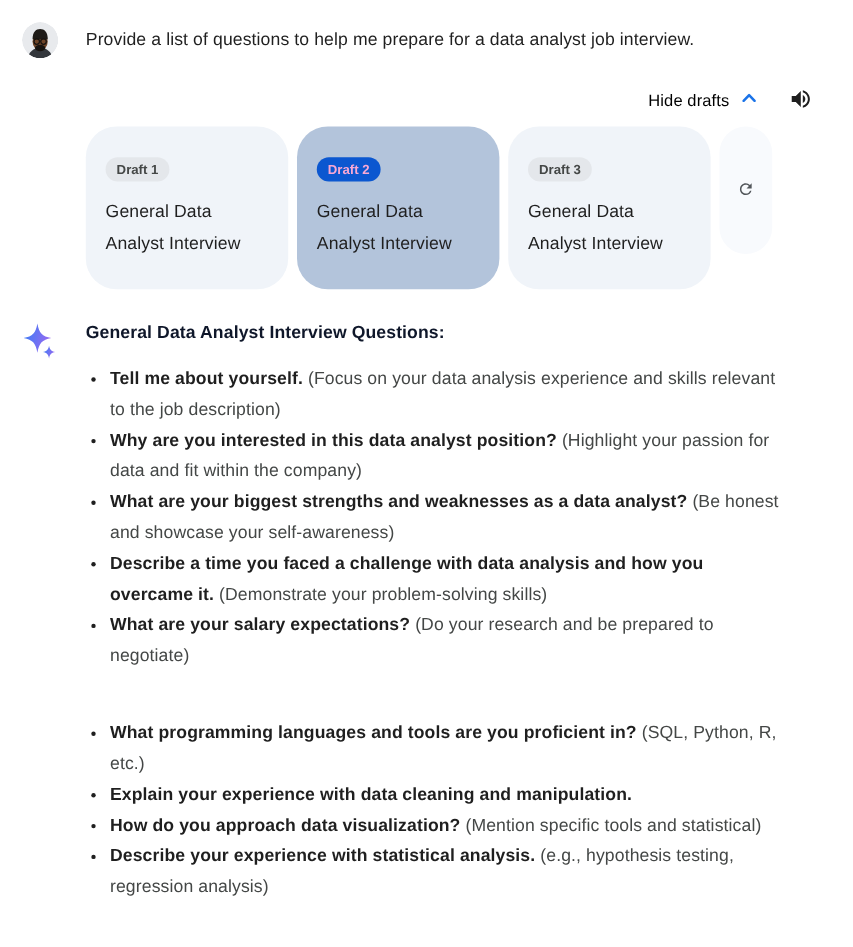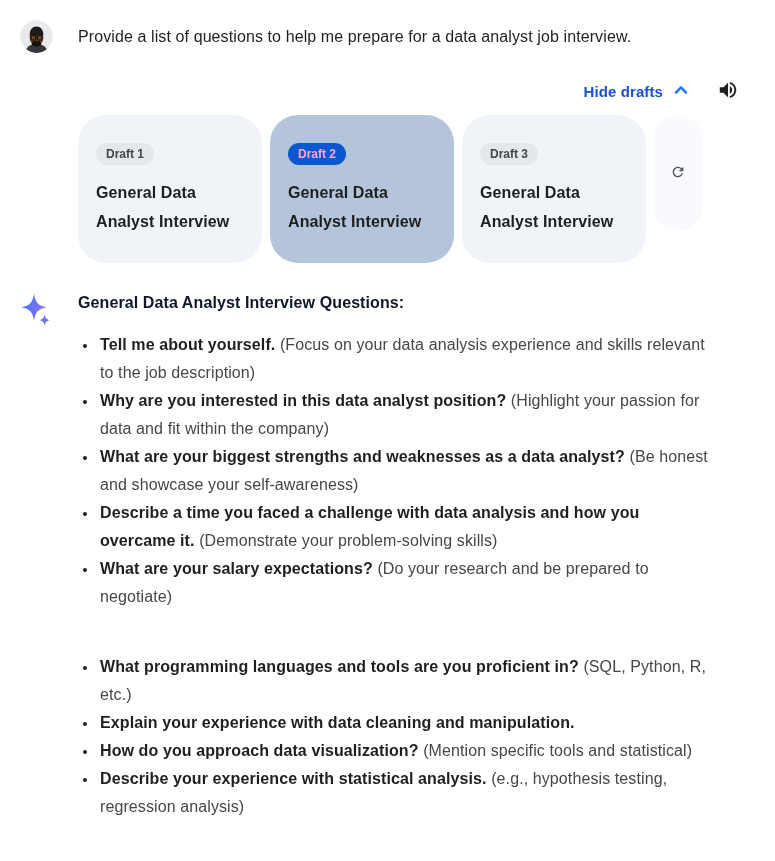--- a/index.html
+++ b/index.html
@@ -7,30 +7,30 @@
   body { font-family: "Liberation Sans", sans-serif; }
   .page { position: relative; width: 775px; height: 861px; background: #fff; overflow: hidden; }
 
   
   .user-row { display: flex; align-items: center; gap: 25px; padding: 20px 24px 0 20px; }
   .avatar { width: 33px; height: 33px; flex: none; border-radius: 50%; overflow: hidden; }
   .prompt { font-size: 16px; color: #1f1f1f; letter-spacing: .1px; }
 
   
   .controls-row { margin-top: 26px; padding-right: 36px; display: flex; justify-content: flex-end; align-items: center; gap: 26px; height: 24px; }
-  .hide-drafts { display: flex; align-items: center; gap: 8px; background: none; border: none; cursor: pointer; font-family: inherit; font-size: 15px; font-weight: 700; color: #1d4ed8; letter-spacing: .1px; }
+  .hide-drafts { display: flex; align-items: center; gap: 8px; background: none; border: none; cursor: pointer; font-family: inherit; font-size: 15px; font-weight: 400; color: #000000; letter-spacing: .1px; }
   .icon-btn { background: none; border: none; cursor: pointer; display: flex; align-items: center; }
 
   
   .drafts-row { margin: 12px 0 0 78px; display: flex; gap: 8px; }
   .card { width: 184px; height: 148px; border-radius: 28px; background: #F0F4F9; padding: 15px 18px; text-align: left; border: none; cursor: pointer; font-family: inherit; }
   .card.selected { background: #B3C4DB; }
   .badge { display: inline-block; font-size: 12px; font-weight: 600; line-height: 1; padding: 5px 10px; border-radius: 11px; background: #E4E7EB; color: #444746; }
   .card.selected .badge { background: #0B57D0; color: #f9a8d4; }
-  .card-title { margin-top: 13px; font-size: 16px; font-weight: 700; line-height: 29px; color: #1F1F1F; letter-spacing: .1px; }
+  .card-title { margin-top: 13px; font-size: 16px; font-weight: 400; line-height: 29px; color: #1F1F1F; letter-spacing: .1px; }
   .refresh { width: 48px; height: 116px; border-radius: 24px; background: #F8FAFD; border: none; cursor: pointer; display: flex; align-items: center; justify-content: center; }
 
   
   .response { margin-top: 26px; display: flex; }
   .gemini { margin-left: 16px; width: 44px; flex: none; padding-top: 2px; }
   .content { margin-left: 18px; width: 638px; font-size: 16px; line-height: 28px; letter-spacing: .1px; }
   .content h3 { font-size: 16px; font-weight: 700; color: #0f172a; line-height: 28px; }
   .content ul { margin-top: 14px; padding-left: 20px; list-style: disc; }
   .content li { padding-left: 2px; color: #444746; }
   .content li::marker { color: #1F1F1F; font-size: .85em; }

